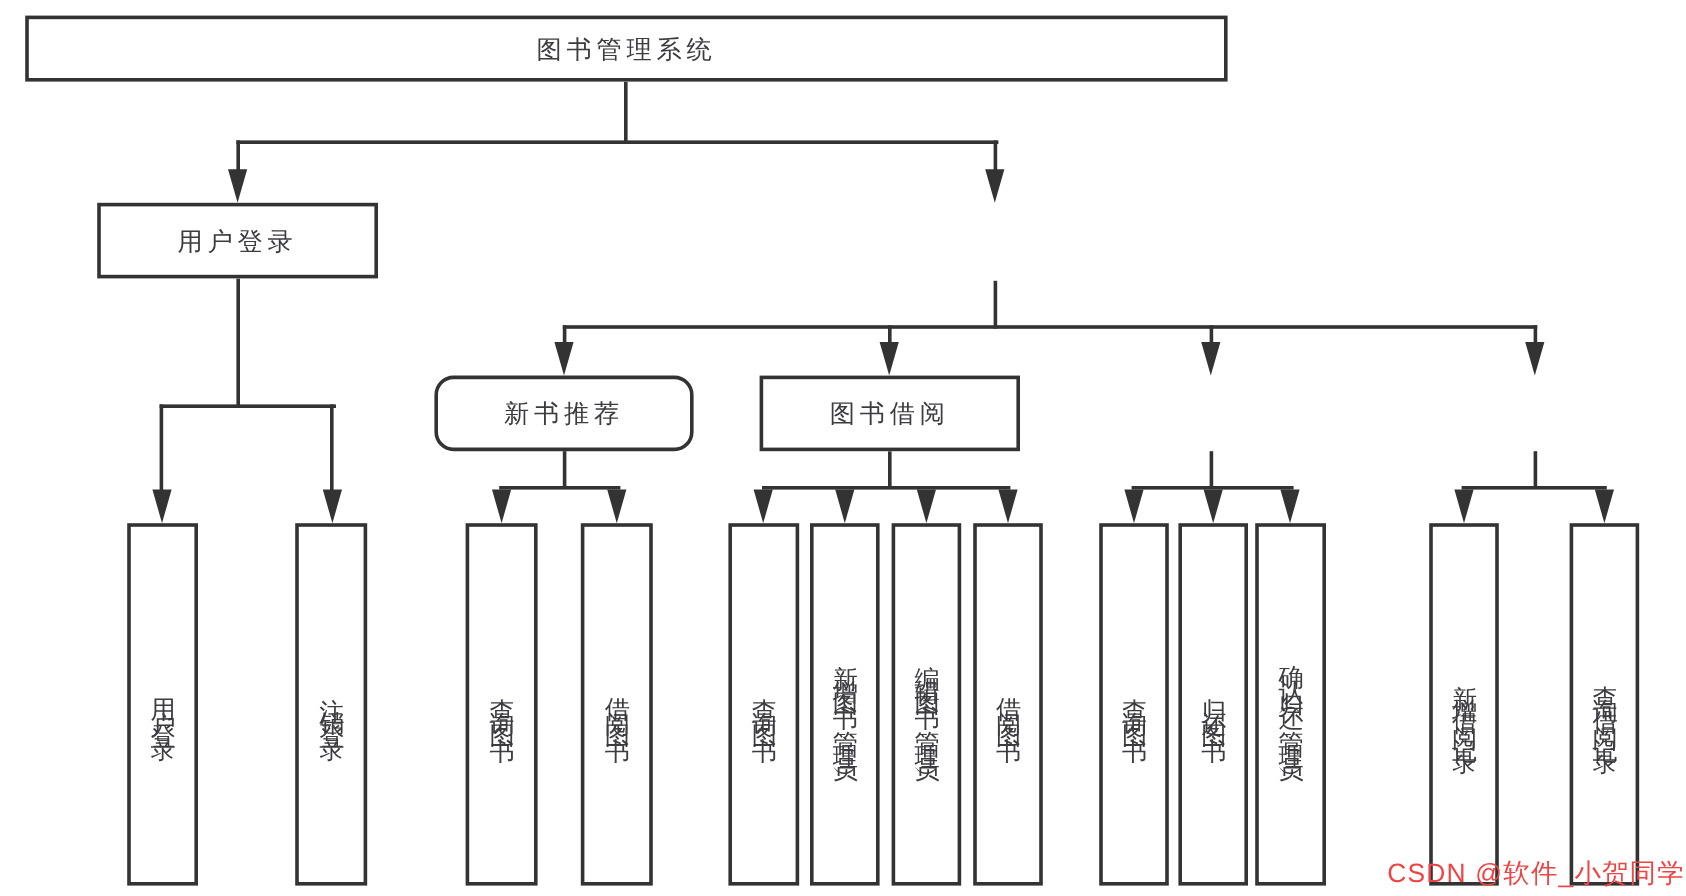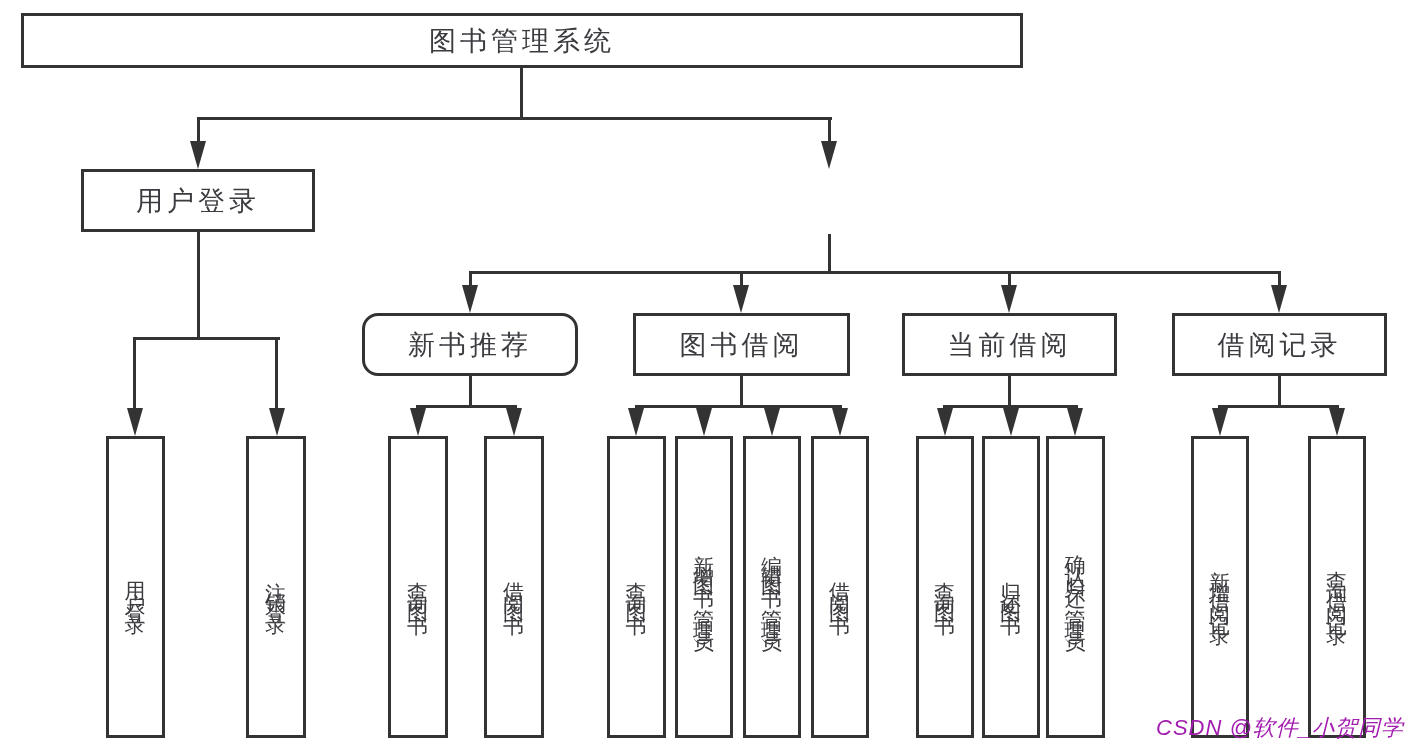--- a/index.html
+++ b/index.html
@@ -3,39 +3,39 @@
 <meta charset="utf-8">
 <style>
   html,body{margin:0;padding:0;background:#ffffff;}
   .canvas{
     position:relative;width:1405px;height:747px;background:#ffffff;overflow:hidden;
     font-family:"Liberation Sans","DejaVu Sans",sans-serif;
   }
   .node{
     position:absolute;background:#ffffff;border:3px solid #333333;box-sizing:border-box;
     display:flex;align-items:center;justify-content:center;
-    font-size:27px;letter-spacing:4px;color:#3b3b40;z-index:2;white-space:nowrap;
+    font-size:21px;letter-spacing:4px;color:#3b3b40;z-index:2;white-space:nowrap;
   }
   .leaf{
     position:absolute;background:#ffffff;border:3px solid #333333;box-sizing:border-box;
     display:flex;align-items:center;justify-content:center;z-index:2;
   }
   .leaf span{
     writing-mode:vertical-lr;text-orientation:mixed;
     font-size:21px;line-height:1;letter-spacing:11px;color:#3b3b40;
   }
   .line{position:absolute;background:#333333;z-index:1;}
   .arrow{
     position:absolute;width:0;height:0;z-index:1;
     border-left:8px solid transparent;border-right:8px solid transparent;
     border-top:28px solid #333333;
   }
   .watermark{
     position:absolute;left:1156px;top:713px;z-index:9;
-    font-size:22px;letter-spacing:1px;color:#a21caf;white-space:nowrap;font-style:italic;
+    font-size:22px;letter-spacing:1px;color:#ef4444;white-space:nowrap;
   }
 </style>
 </head>
 <body>
 
 <div class="canvas">
 
   <div class="line" style="left:520px;top:68px;width:3px;height:51px;"></div>
   <div class="line" style="left:197px;top:117px;width:635px;height:3px;"></div>
   <div class="line" style="left:197px;top:117px;width:3px;height:28px;"></div>
@@ -86,23 +86,21 @@
 
   <div class="node" style="left:21px;top:13px;width:1002px;height:55px;">图书管理系统</div>
 
   <div class="node" style="left:81px;top:169px;width:234px;height:63px;">用户登录</div>
 
 
   <div class="node" style="left:362px;top:313px;width:216px;height:63px;border-radius:16px;">新书推荐</div>
 
   <div class="node" style="left:633px;top:313px;width:217px;height:63px;font-family:Liberation Serif, serif;">图书借阅</div>
 
-  <div class="node" style="left:902px;top:313px;width:215px;height:63px;">当前借阅</div>
 
-  <div class="node" style="left:1172px;top:313px;width:215px;height:63px;">借阅记录</div>
 
   <div class="leaf" style="left:106px;top:436px;width:59px;height:302px;">
     <span>用户登录</span>
   </div>
   <div class="leaf" style="left:246px;top:436px;width:60px;height:302px;">
     <span>注销登录</span>
   </div>
 
   <div class="leaf" style="left:388px;top:436px;width:60px;height:302px;">
     <span>查询图书</span>

